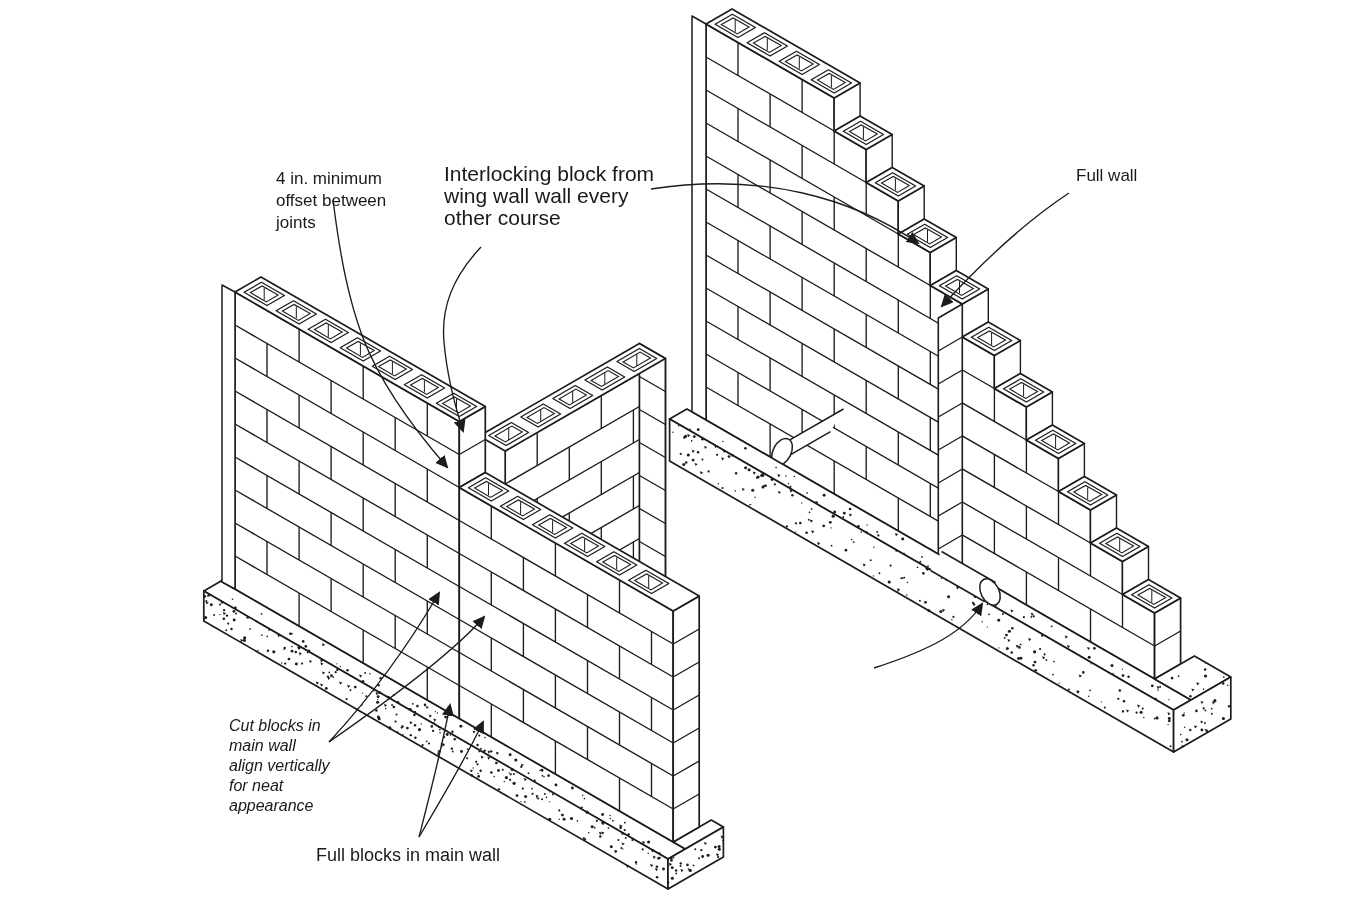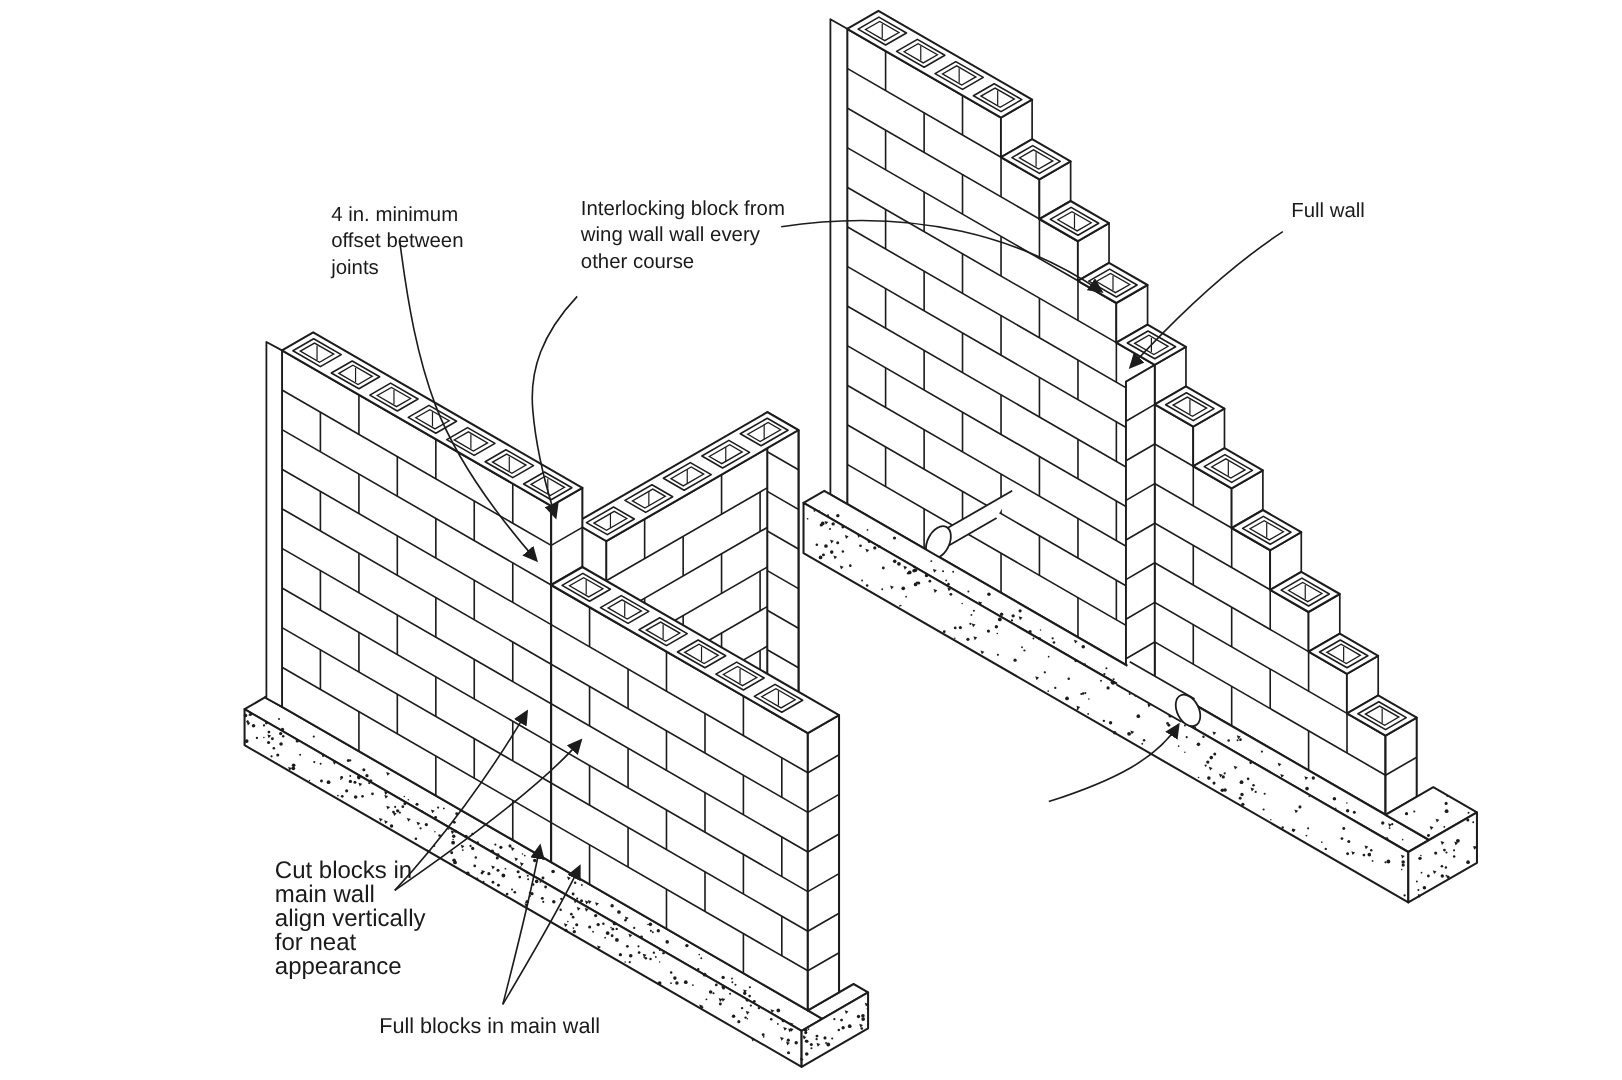--- a/index.html
+++ b/index.html
@@ -2,23 +2,23 @@
 <html><head>
 <meta charset="utf-8">
 <style>
   html,body{margin:0;padding:0;background:#fff;}
   .stage{position:relative;width:1352px;height:900px;background:#ffffff;overflow:hidden;
          font-family:"Liberation Sans", sans-serif;}
   svg{position:absolute;left:0;top:0;}
   .label{position:absolute;white-space:pre-line;color:#1a1a1a;
          font-family:"Liberation Sans", sans-serif;}
   .lbl-offset      {left:276px;top:128px;font-size:17px;line-height:22px;margin-top:40px;}
-  .lbl-interlock   {left:484px;top:163px;font-size:17px;line-height:22px;}
+  .lbl-interlock   {left:444px;top:163px;font-size:21px;line-height:22px;}
   .lbl-wing        {left:1076px;top:165px;font-size:17px;line-height:22px;}
-  .lbl-cut         {left:229px;top:716px;font-size:20px;line-height:20px;}
+  .lbl-cut         {left:229px;top:716px;font-size:16px;line-height:20px;font-style:italic;}
   .lbl-full        {left:316px;top:844px;font-size:18px;line-height:22px;}
   .lbl-chase       {left:749px;top:672px;font-size:17px;line-height:23px;}
 </style>
 </head>
 <body>
 
 <div class="stage">
   <svg id="scene" width="1352" height="900" viewBox="0 0 1352 900">
       <defs>
         <marker id="arr" orient="auto" markerWidth="11" markerHeight="9" refX="8" refY="4.5">

